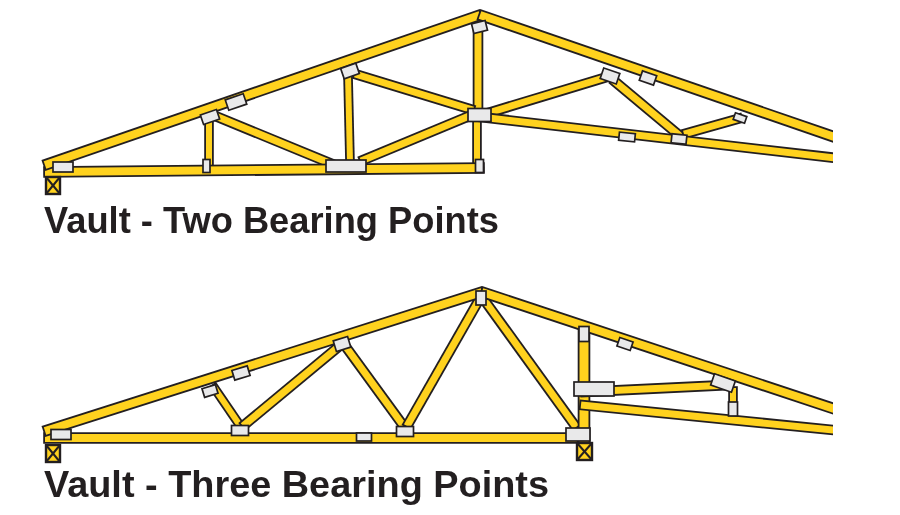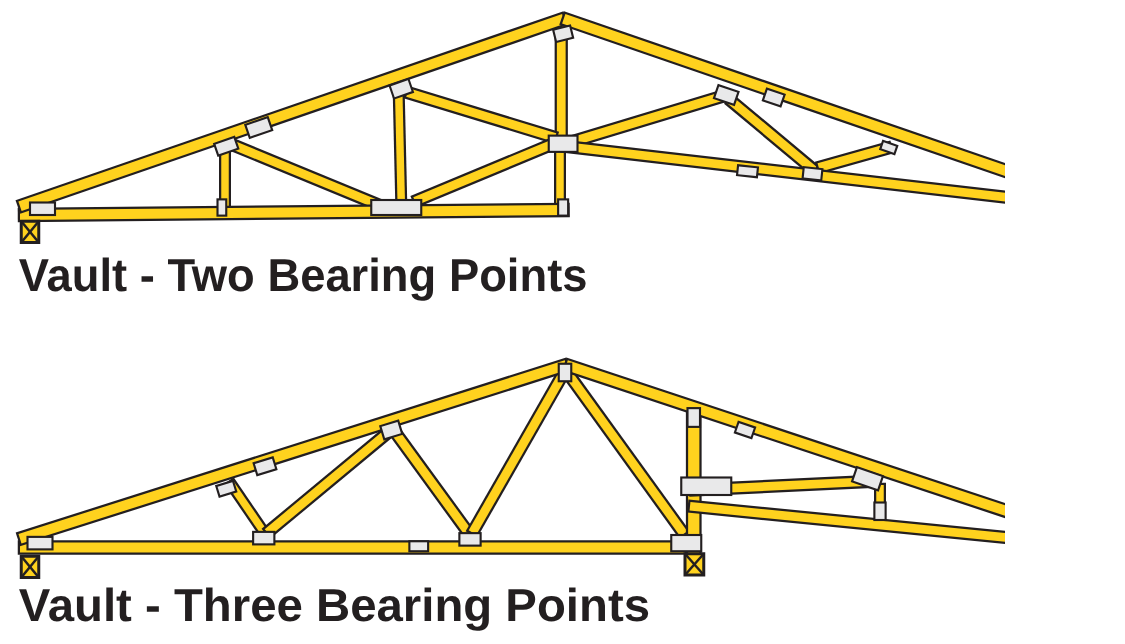--- a/index.html
+++ b/index.html
@@ -3,20 +3,21 @@
 <meta charset="utf-8">
 <style>
   html, body { margin: 0; padding: 0; background: #ffffff; }
   .stage {
     position: relative;
     width: 804px;
     height: 515px;
     background: #ffffff;
     overflow: hidden;
     font-family: "Liberation Sans", sans-serif;
+    padding-left: 29px;
   }
   svg { display: block; }
   .truss-label {
     font-family: "Liberation Sans", sans-serif;
     font-weight: bold;
   }
 </style>
 </head>
 <body>
 

